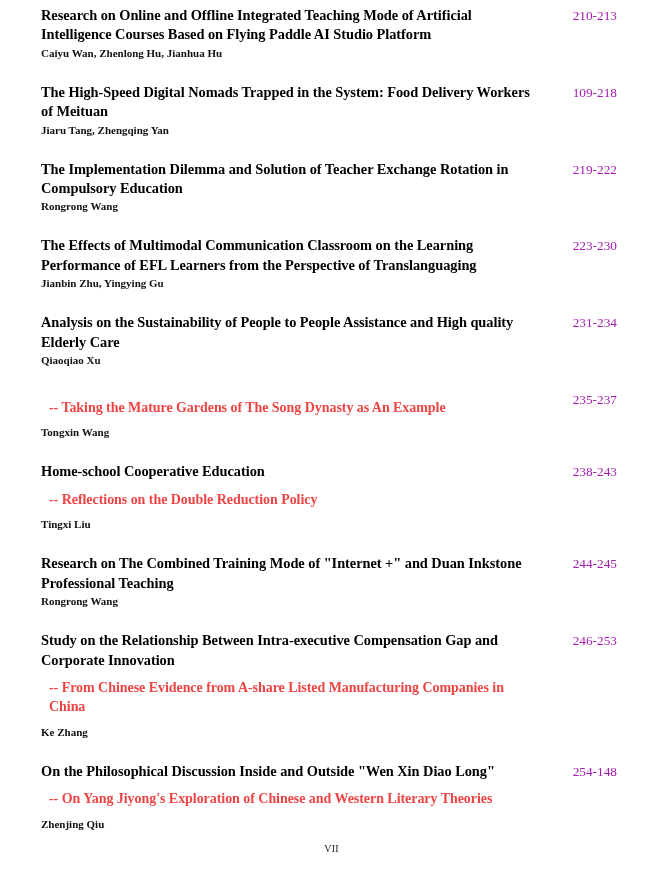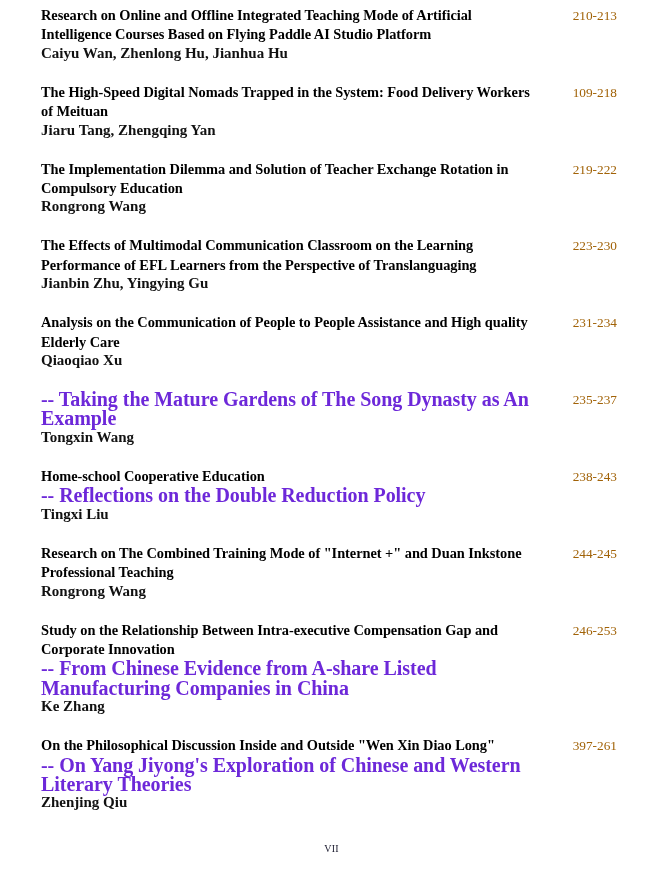--- a/index.html
+++ b/index.html
@@ -43,40 +43,40 @@
     font-weight: bold;
     font-size: 14.4px;
     line-height: 19.4px;
     letter-spacing: -0.05px;
     color: #000000;
     margin: 0;
   }
   .entry-subtitle {
     font-family: "Liberation Serif", "DejaVu Serif", serif;
     font-weight: bold;
-    font-size: 20px;
+    font-size: 14px;
     line-height: 19.4px;
     letter-spacing: -0.05px;
-    color: #6d28d9;
-    margin: 0;
+    color: #ef4444;
+    margin: 8px;
   }
   .entry-authors {
     font-family: "Liberation Serif", "DejaVu Serif", serif;
     font-weight: bold;
-    font-size: 15px;
+    font-size: 11px;
     line-height: 15px;
     color: #111111;
     margin: 1px 0 0 0;
   }
   .entry-pages {
     font-family: "Liberation Serif", "DejaVu Serif", serif;
     font-weight: normal;
     font-size: 13.3px;
     line-height: 19.4px;
-    color: #a16207;
+    color: #a21caf;
     text-align: right;
     white-space: nowrap;
     flex: 0 0 auto;
     min-width: 56px;
   }
   .page-footer {
     position: absolute;
     left: 0;
     right: 0;
     top: 838px;
@@ -119,21 +119,21 @@
       </div>
       <div class="toc-entry">
         <div class="entry-text">
           <div class="entry-title">The Effects of Multimodal Communication Classroom on the Learning Performance of EFL Learners from the Perspective of Translanguaging</div>
           <div class="entry-authors">Jianbin Zhu, Yingying Gu</div>
         </div>
         <div class="entry-pages">223-230</div>
       </div>
       <div class="toc-entry">
         <div class="entry-text">
-          <div class="entry-title">Analysis on the Communication of People to People Assistance and High quality Elderly Care</div>
+          <div class="entry-title">Analysis on the Sustainability of People to People Assistance and High quality Elderly Care</div>
           <div class="entry-authors">Qiaoqiao Xu</div>
         </div>
         <div class="entry-pages">231-234</div>
       </div>
       <div class="toc-entry">
         <div class="entry-text">
           <div class="entry-subtitle">-- Taking the Mature Gardens of The Song Dynasty as An Example</div>
           <div class="entry-authors">Tongxin Wang</div>
         </div>
         <div class="entry-pages">235-237</div>
@@ -160,21 +160,21 @@
           <div class="entry-authors">Ke Zhang</div>
         </div>
         <div class="entry-pages">246-253</div>
       </div>
       <div class="toc-entry">
         <div class="entry-text">
           <div class="entry-title">On the Philosophical Discussion Inside and Outside "Wen Xin Diao Long"</div>
           <div class="entry-subtitle">-- On Yang Jiyong's Exploration of Chinese and Western Literary Theories</div>
           <div class="entry-authors">Zhenjing Qiu</div>
         </div>
-        <div class="entry-pages">397-261</div>
+        <div class="entry-pages">254-148</div>
       </div>
     </div>
 
   <div class="page-footer">
     <span class="folio">VII</span>
   </div>
 
 </div>
 
 </body></html>

